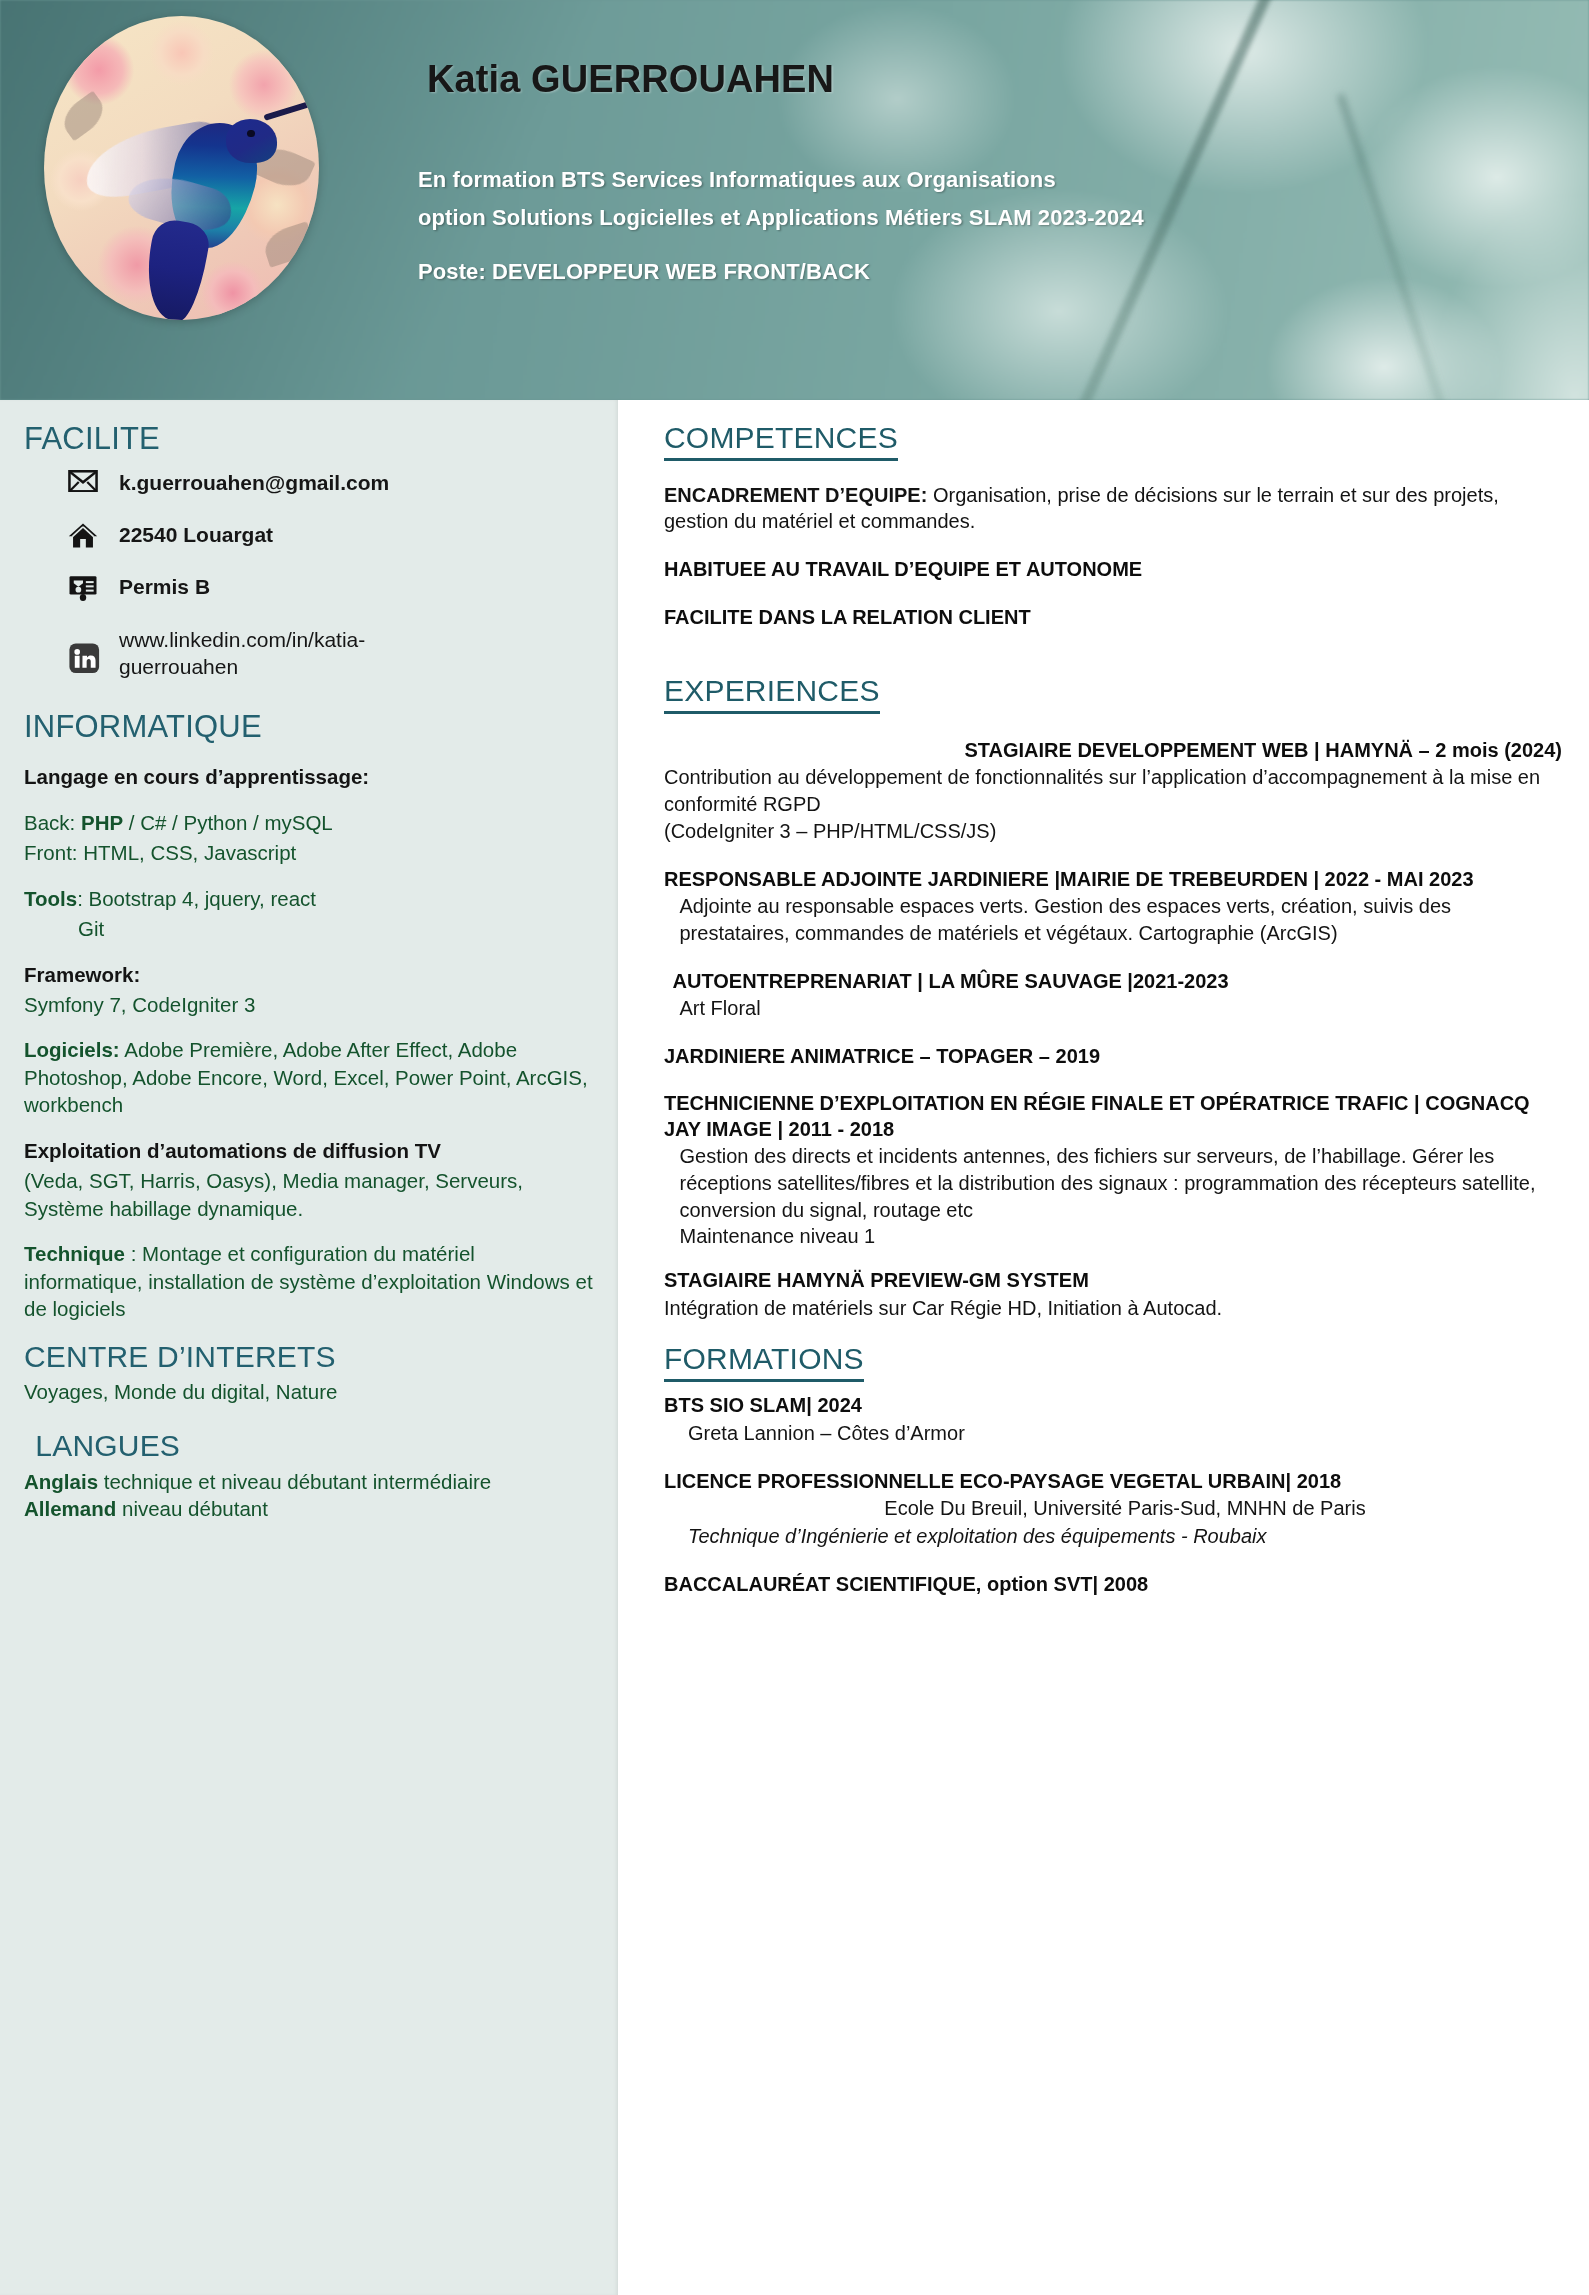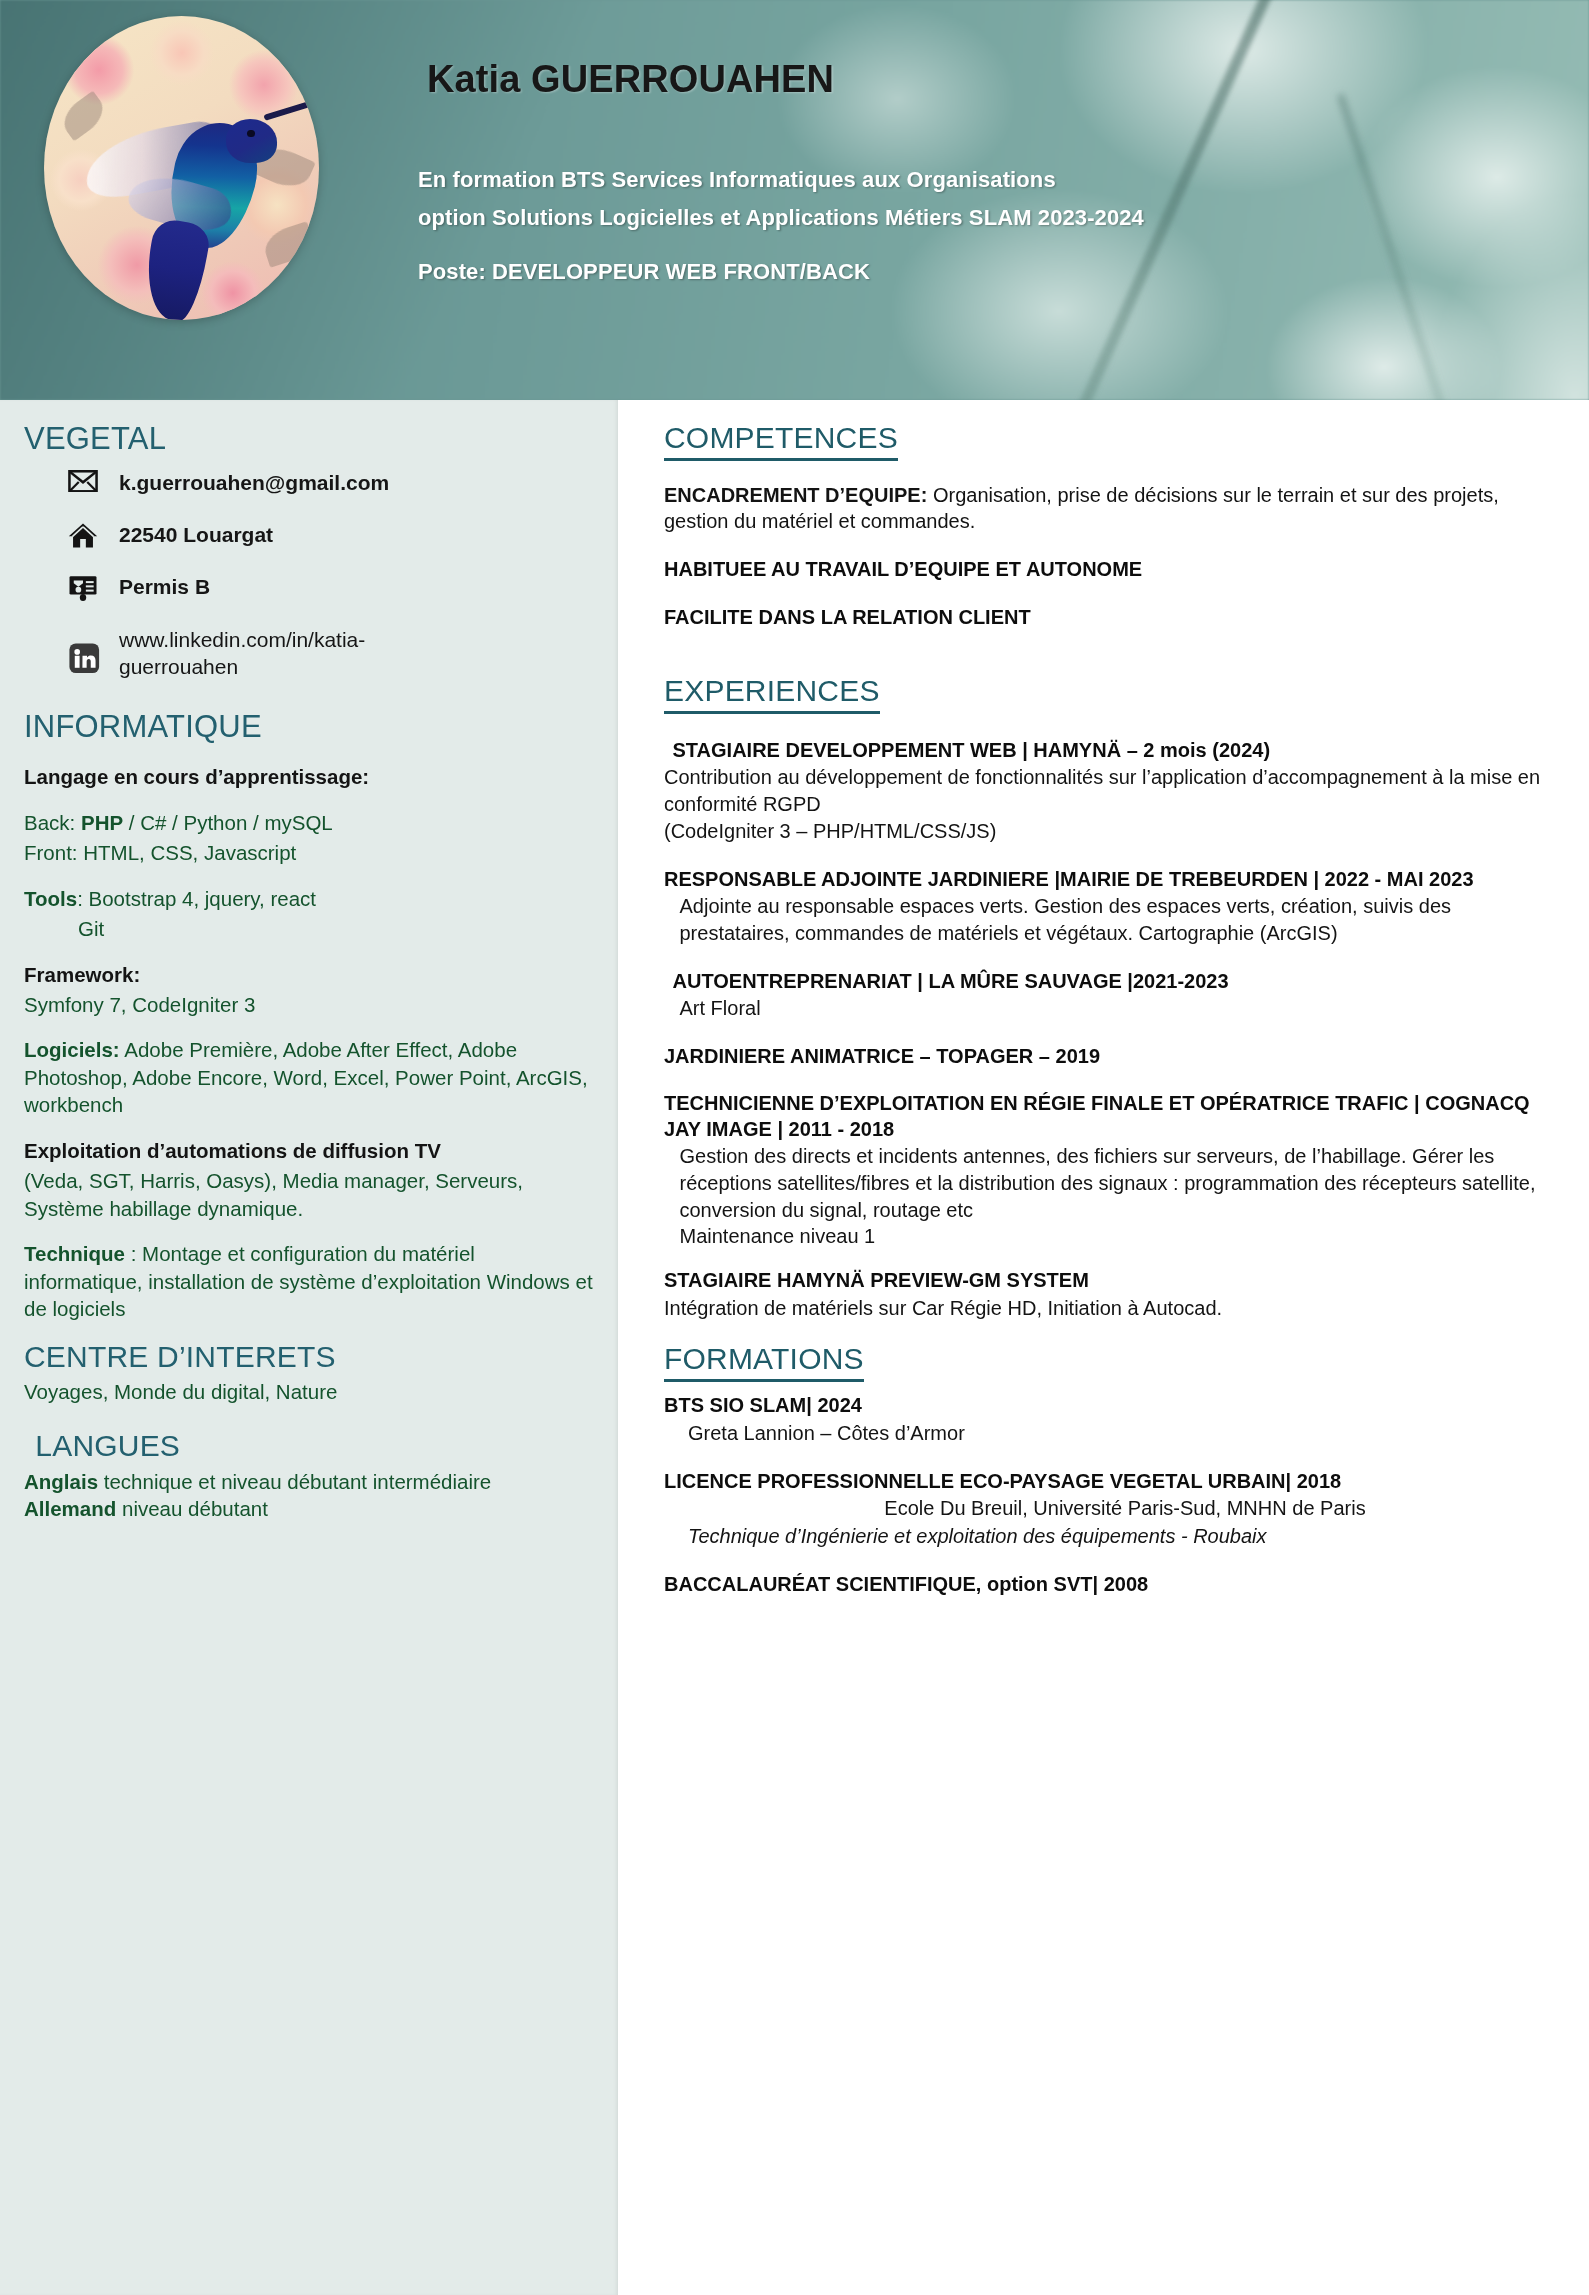--- a/index.html
+++ b/index.html
@@ -268,21 +268,21 @@
     line-height: 1.32;
     margin-top: 21px;
   }
   .m-job {
     font-size: 20px;
     font-weight: 700;
     color: #0d0d0d;
     line-height: 1.30;
     margin-top: 21px;
   }
-  .m-job.first { margin-top: 17px; }
+  .m-job.first { margin-top: 17px; text-align: right; }
   .m-desc {
     font-size: 20px;
     font-weight: 400;
     color: #141414;
     line-height: 1.34;
     margin-top: 1.4px;
   }
   .m-desc.ind { padding-left: 15.5px; }
   .m-desc.ital { font-style: italic; }
   .sect-gap { height: 44px; }
@@ -317,21 +317,21 @@
     <div class="hdr-name">Katia GUERROUAHEN</div>
     <div class="hdr-line hdr-l1">En formation BTS Services Informatiques aux Organisations</div>
     <div class="hdr-line hdr-l2">option Solutions Logicielles et Applications Métiers SLAM 2023-2024</div>
     <div class="hdr-line hdr-l3">Poste: DEVELOPPEUR WEB FRONT/BACK</div>
   </div>
 
   <div class="body">
 
     <div class="sidebar">
 
-      <div class="side-head">VEGETAL</div>
+      <div class="side-head">FACILITE</div>
 
       <div class="contact-list">
 
         <div class="contact-row">
           <span class="cicon">
             <svg width="30" height="22.6" viewBox="0 0 42 32">
               <rect x="1.8" y="1.8" width="38.4" height="28.4" fill="none" stroke="#141414" stroke-width="3.6"></rect>
               <path d="M3 3 L21 17.5 L39 3" fill="none" stroke="#141414" stroke-width="3.6"></path>
               <path d="M3 29 L15 17" fill="none" stroke="#141414" stroke-width="3.2"></path>
               <path d="M39 29 L27 17" fill="none" stroke="#141414" stroke-width="3.2"></path>

